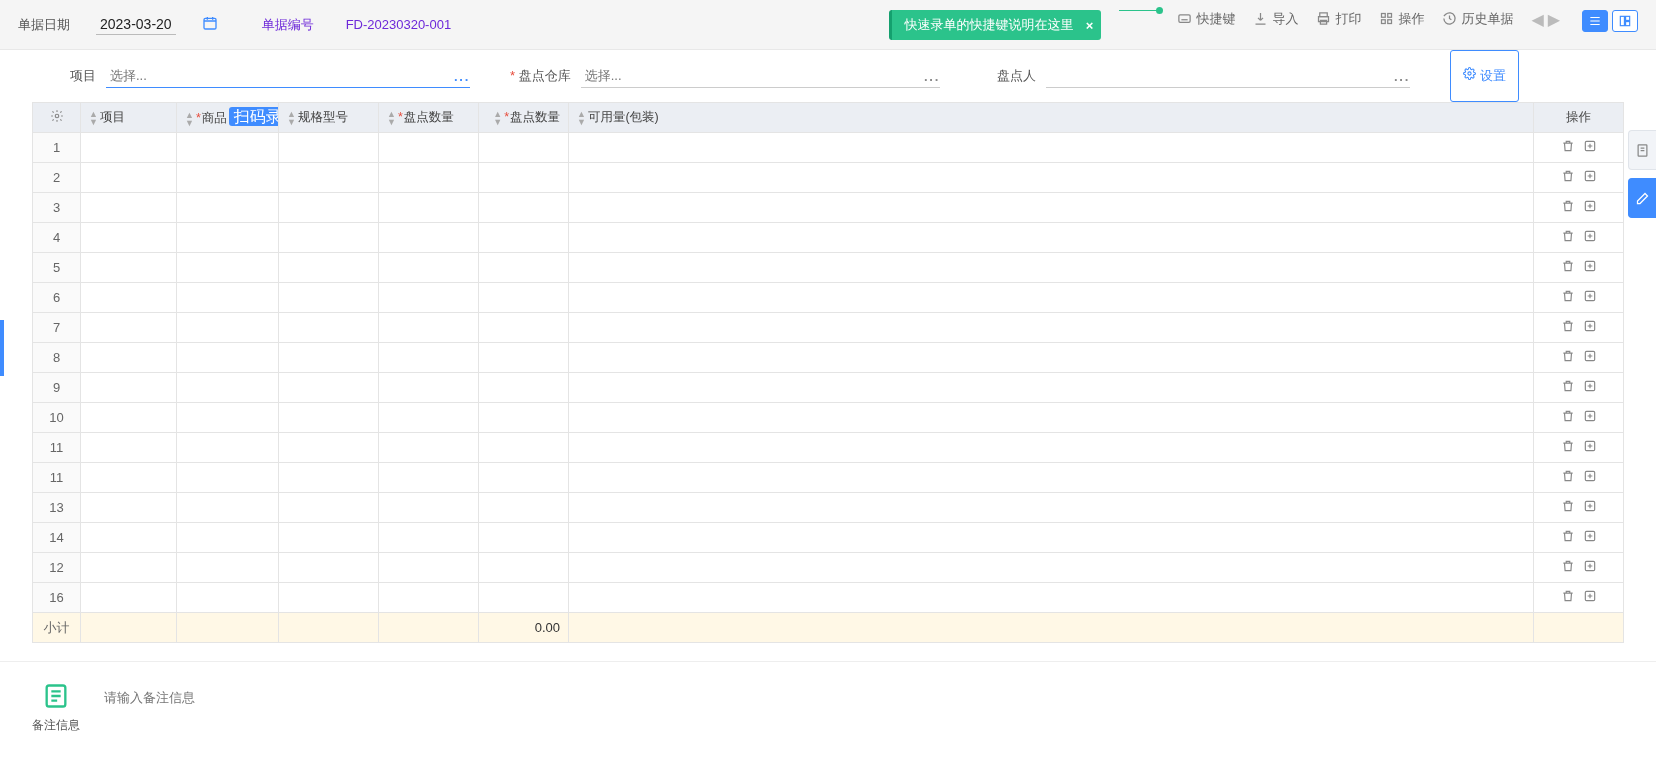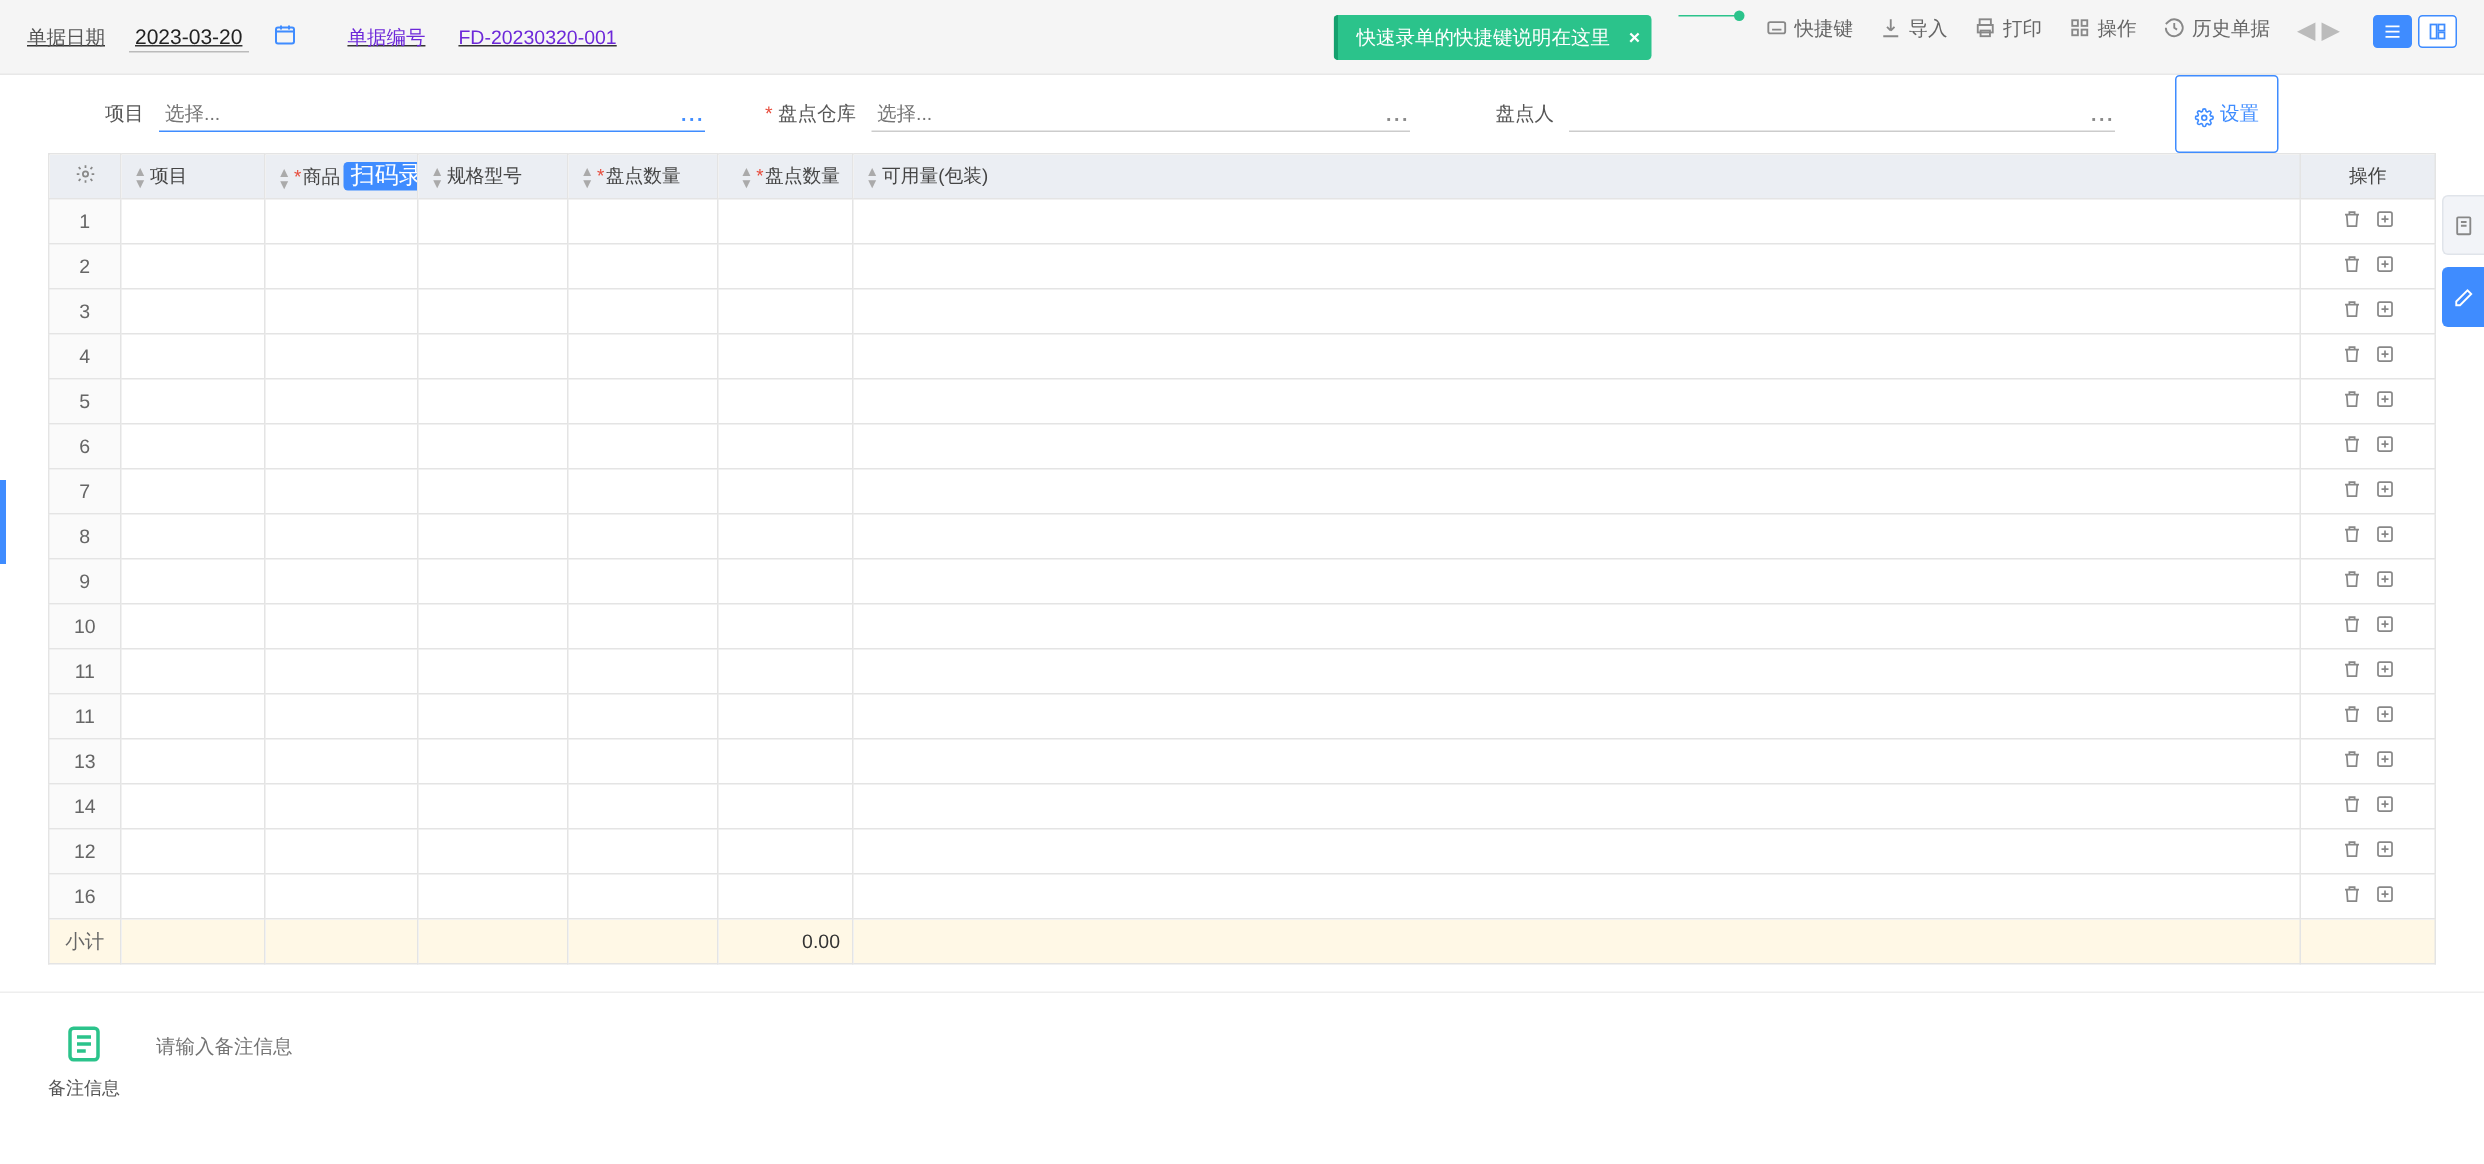--- a/index.html
+++ b/index.html
@@ -1,18 +1,18 @@
 <!DOCTYPE html>
 <html><head>
 <meta charset="utf-8">
 <style>
   * { box-sizing: border-box; margin: 0; padding: 0; }
   html, body { width: 1656px; height: 776px; font-family: "Microsoft YaHei", Arial, sans-serif; font-size: 13px; color: #333; background:#fff; overflow:hidden;}
   .topbar { height: 50px; background:#f5f5f5; border-bottom:1px solid #e8e8e8; display:flex; align-items:center; padding:0 18px; position:relative;}
-  .tb-left {display:flex; align-items:center; gap:16px;text-decoration:underline;}
+  .tb-left {display:flex; align-items:center; gap:26px;}
   .lbl {color:#555;}
   .date-val {color:#222; font-size:14px; border-bottom:1px solid #bbb; padding:2px 4px;}
   .cal-icon svg{width:16px;height:16px;color:#3f8cff;}
   .doc-no {color:#6d28d9; margin-left:18px;}
   .doc-no-val {color:#6d28d9; margin-left:6px;}
   .tb-right {margin-left:auto; display:flex; align-items:flex-start; gap:18px;}
   .tip-banner {background:#2bc38b; color:#fff; padding:6px 28px 6px 12px; border-radius:3px; font-size:13px; position:relative; border-left:3px solid #14a06e;}
   .tip-banner .close {position:absolute; right:8px; top:50%; transform:translateY(-50%); cursor:pointer; font-weight:bold;}
   .dot-line {width:40px; height:1px; background:#2bc38b; position:relative;}
   .dot-line::after{content:"";position:absolute;right:-4px;top:-3px;width:7px;height:7px;border-radius:50%;background:#2bc38b;}
@@ -26,21 +26,21 @@
   .vt-btn.inactive{background:#fff;color:#3f8cff;}
   .vt-btn svg{width:14px;height:14px;}
 
   .filterbar{height:52px;background:#fff;display:flex;align-items:center;padding:0 40px;gap:40px;position:relative;}
   .fgroup{display:flex;align-items:center;gap:10px;flex:1;position:relative;}
   .fgroup .flabel{color:#555;text-align:right;min-width:56px;}
   .req::before{content:"* ";color:#e74c3c;}
   .finput{flex:1;border:none;border-bottom:1px solid #ccc;padding:4px 20px 4px 4px;font-size:13px;color:#888;outline:none;background:transparent;}
   .fgroup.first .finput{border-bottom:1px solid #3f8cff;}
   .more-dots{color:#3f8cff;position:absolute;right:0;top:8px;cursor:pointer;font-weight:bold;letter-spacing:1px;}
-  .settings-btn{border:1px solid #3f8cff;color:#3f8cff;border-radius:3px;padding:16px 12px;display:flex;align-items:flex-end;gap:4px;cursor:pointer;font-size:13px;background:#fff;}
+  .settings-btn{border:1px solid #3f8cff;color:#3f8cff;border-radius:3px;padding:16px 12px;display:flex;align-items:flex-start;gap:4px;cursor:pointer;font-size:13px;background:#fff;}
   .settings-btn svg{width:13px;height:13px;}
 
   .table-wrap{padding:0 32px;}
   table.grid{width:100%;border-collapse:collapse;border:1px solid #ddd;table-layout:fixed;}
   table.grid th, table.grid td{border:1px solid #e4e4e4;height:30px;padding:0 8px;white-space:nowrap;overflow:hidden;}
   table.grid thead th{background:#ebeef3;font-weight:normal;color:#444;text-align:left;height:30px;font-size:12.5px;}
   .col-gear{width:48px;text-align:center !important;}
   .col-1{width:96px;}
   .col-2{width:102px;}
   .col-3{width:100px;}

